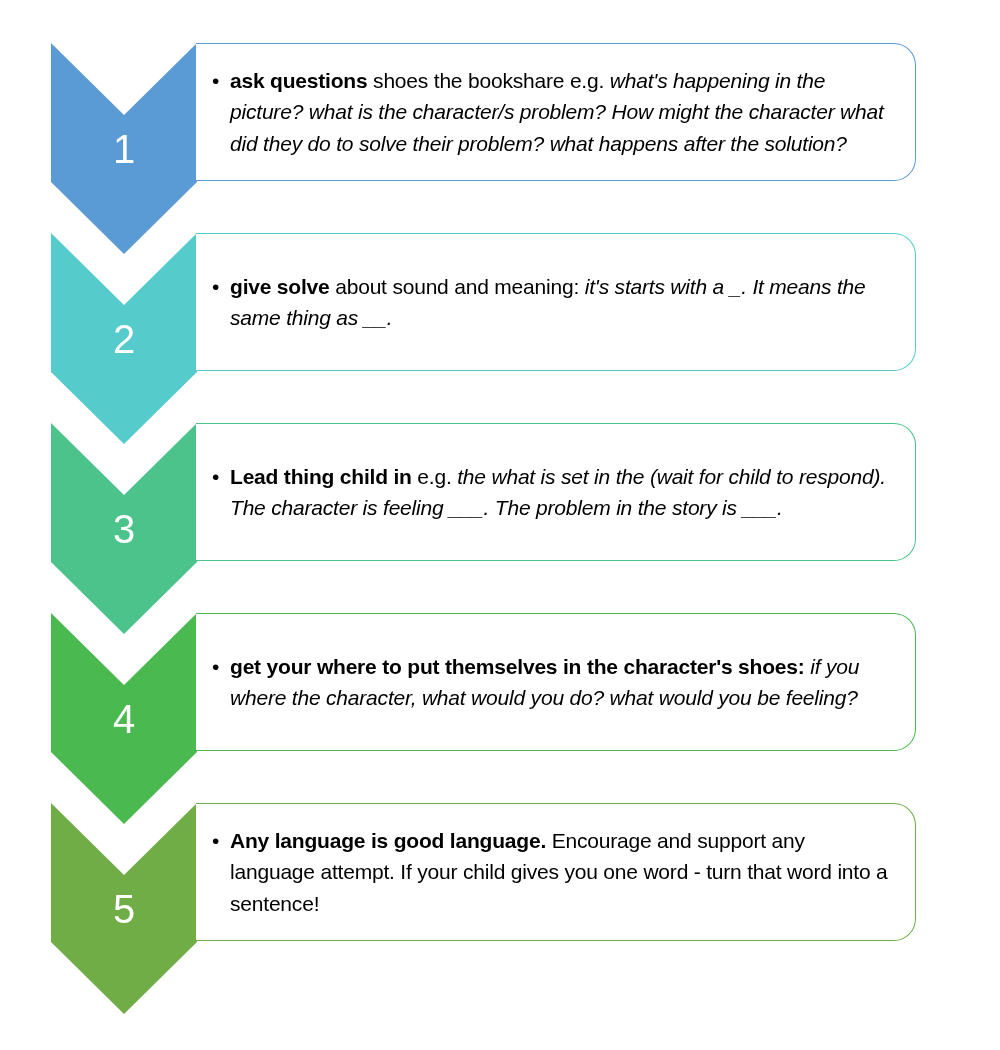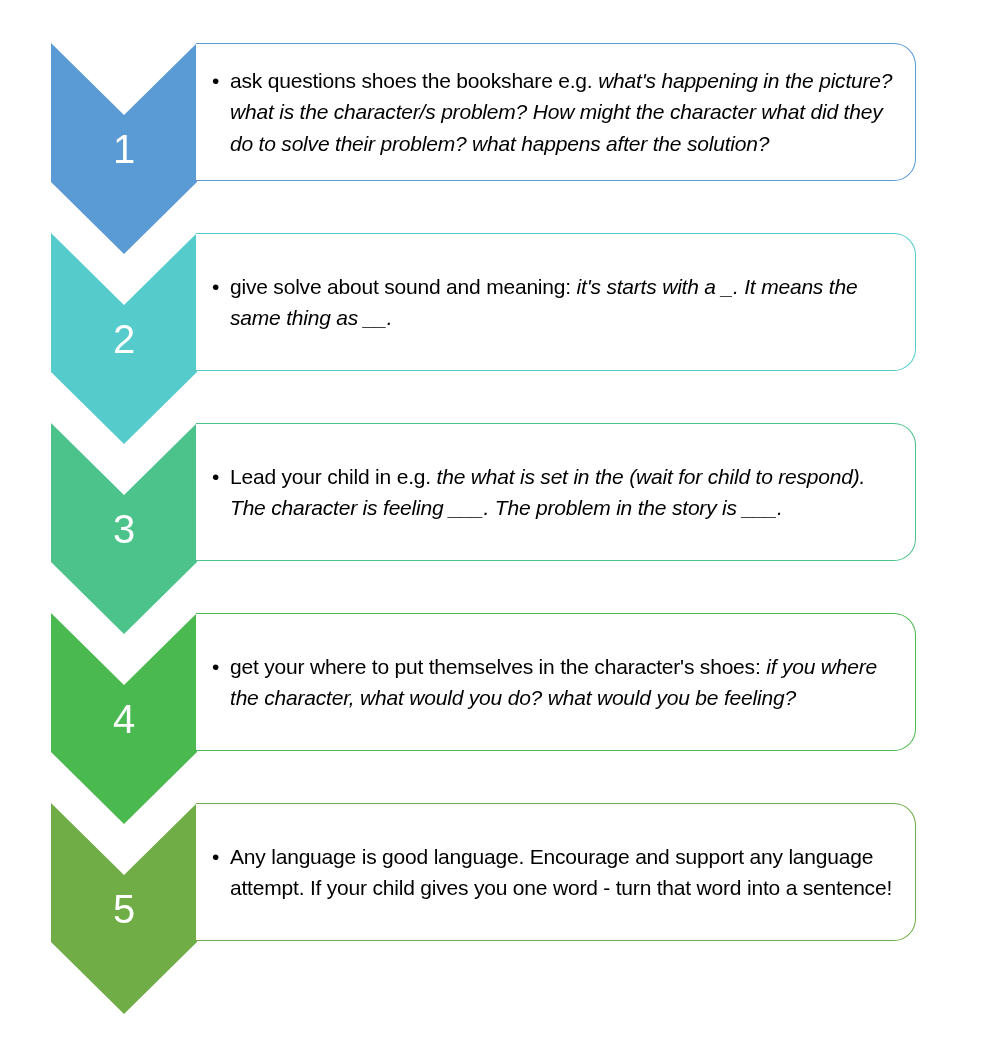--- a/index.html
+++ b/index.html
@@ -13,21 +13,21 @@
   .box { position: absolute; left: 196px; top: 0; width: 720px; height: 138px;
          box-sizing: border-box; background: #ffffff;
          border: 1.5px solid; border-left: none;
          border-radius: 0 22px 22px 0; }
   .box-text { position: absolute; left: 34px; right: 20px; top: 0; bottom: 0;
               display: flex; align-items: center;
               font-size: 21px; line-height: 31.5px; color: #000000;
               letter-spacing: -0.2px; }
   .box-text .inner { position: relative; padding-left: 0; }
   .bullet { position: absolute; left: -18px; top: 0; font-size: 21px; }
-  .box-text b { font-weight: normal; }
+  .box-text b { font-weight: bold; }
   .box-text i { font-style: italic; }
 </style>
 </head>
 <body>
 
 <div>
 
   <div class="step" style="top:43px">
     <div class="chevron">
       <svg viewBox="0 0 146 211">
@@ -66,21 +66,21 @@
     <div class="chevron">
       <svg viewBox="0 0 146 211">
           <polygon points="0,0 73,72 146,0 146,139 73,211 0,139" fill="#4CC38A"></polygon>
         </svg>
     </div>
     <div class="num">3</div>
     <div class="box" style="border-color:#4CC38A">
       <div class="box-text">
         <div class="inner">
           <span class="bullet">•</span>
-          <b>Lead your child in</b><span> e.g. </span><i>the what is set in the (wait for child to respond). The character is feeling ___. The problem in the story is ___.</i>
+          <b>Lead thing child in</b><span> e.g. </span><i>the what is set in the (wait for child to respond). The character is feeling ___. The problem in the story is ___.</i>
         </div>
       </div>
     </div>
   </div>
 
   <div class="step" style="top:613px">
     <div class="chevron">
       <svg viewBox="0 0 146 211">
           <polygon points="0,0 73,72 146,0 146,139 73,211 0,139" fill="#4AB94F"></polygon>
         </svg>

